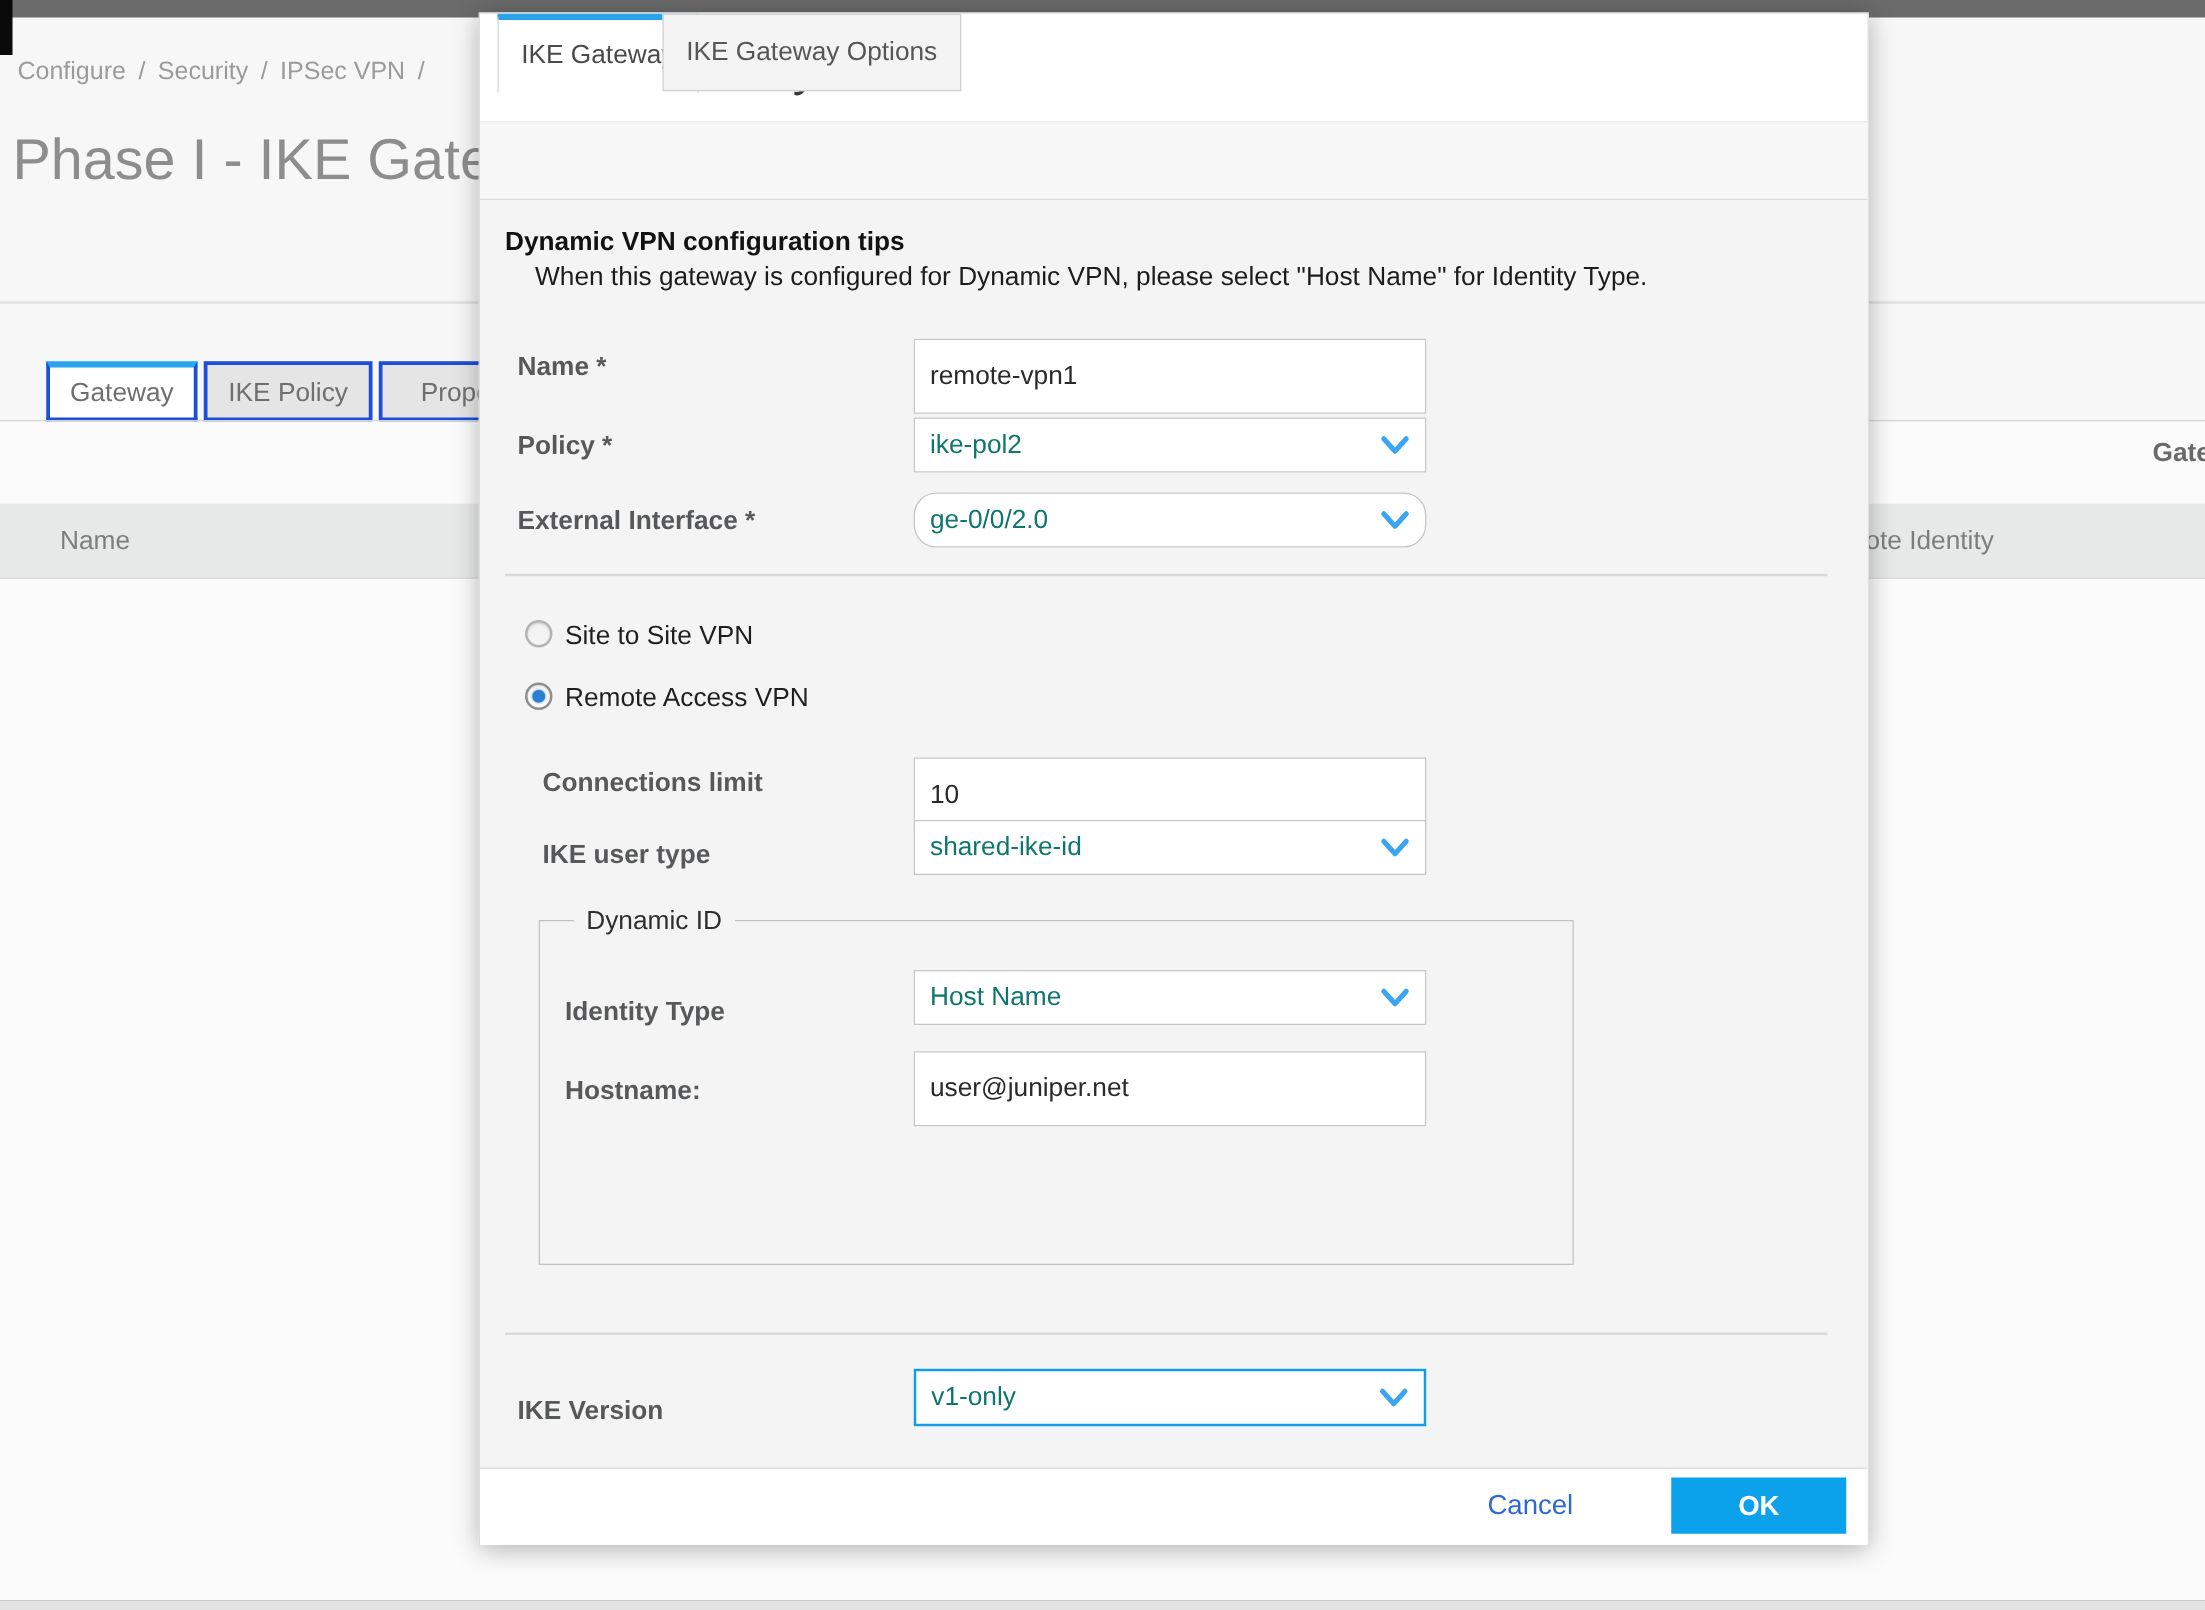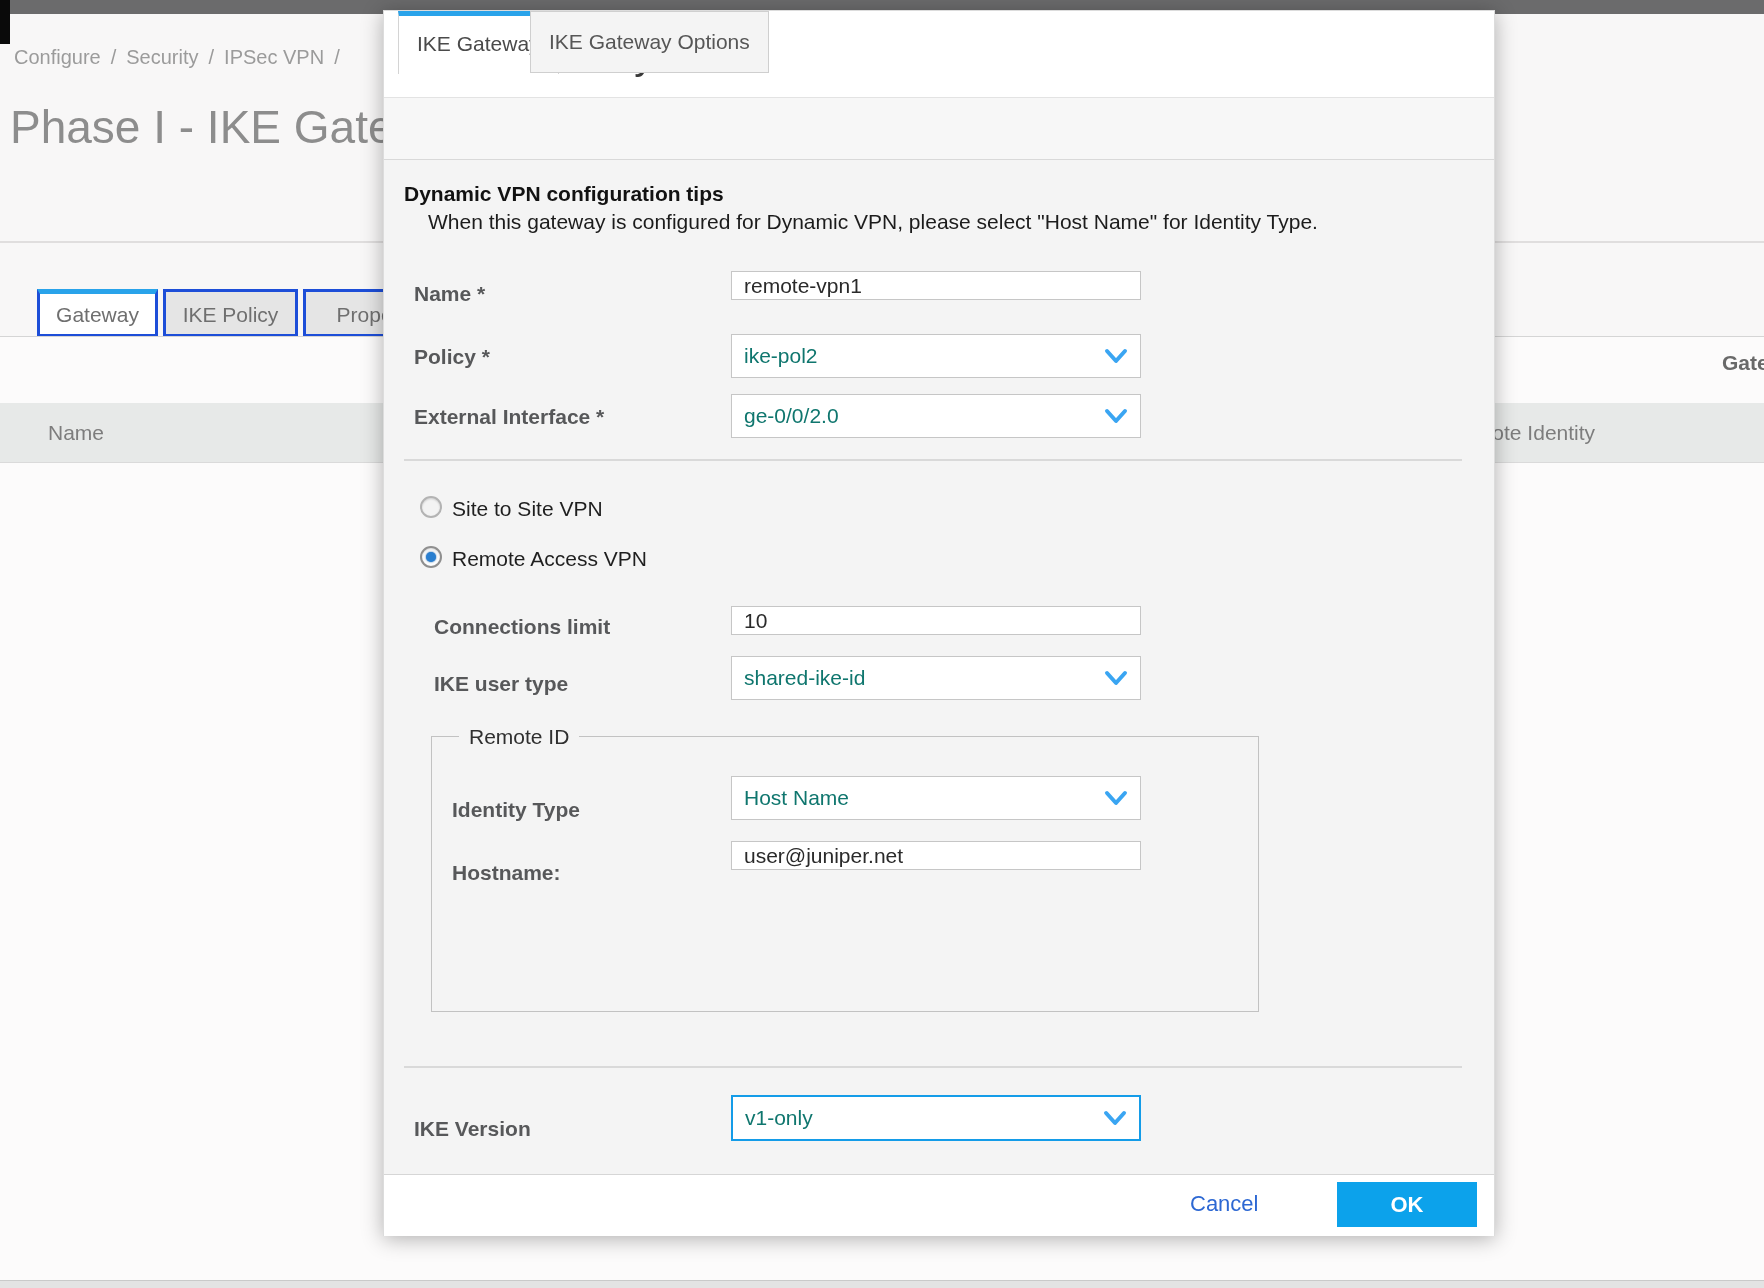--- a/index.html
+++ b/index.html
@@ -31,21 +31,21 @@
   .m-tabstrip{left:0;top:87px;width:1110px;height:62px;background:#f7f7f7;border-bottom:1px solid #d9d9d9;box-sizing:border-box;}
   .m-tab{top:0;height:62px;box-sizing:border-box;font-size:21px;text-align:center;}
   .m-tab.active{left:14px;background:#ffffff;border-left:1px solid #d4d4d4;border-right:1px solid #d4d4d4;
                 border-top:5px solid #29a3ea;height:63px;line-height:56px;color:#4a4a4a;padding:0 18px;}
   .m-tab.idle{left:146px;background:#f4f4f4;border:1px solid #cfcfcf;line-height:60px;color:#565656;padding:0 18px;}
   .m-content{left:0;top:149px;width:1110px;height:1014px;background:#f4f4f4;}
   .tips-h{left:20px;top:171px;font-size:21px;font-weight:bold;color:#121212;white-space:nowrap;}
   .tips-b{left:20px;top:199px;font-size:21px;color:#1c1c1c;white-space:nowrap;margin-left:24px;}
   .f-label{font-size:21px;font-weight:bold;color:#57585a;white-space:nowrap;}
   .f-text{font-size:21px;color:#1f1f1f;white-space:nowrap;}
-  .inp{left:347px;width:410px;height:29px;background:#fff;border:1px solid #c6c6c6;box-sizing:border-box;}
+  .inp{left:347px;width:410px;height:60px;background:#fff;border:1px solid #c6c6c6;box-sizing:border-box;}
   .inp input{width:100%;height:100%;border:none;outline:none;background:transparent;
              font-family:"Liberation Sans",sans-serif;font-size:21px;color:#2a2a2a;padding:0 12px;box-sizing:border-box;}
   .sel{left:347px;width:410px;height:44px;background:#fff;border:1px solid #c6c6c6;box-sizing:border-box;cursor:pointer;}
   .sel .val{position:absolute;left:12px;top:0;line-height:42px;font-size:21px;color:#0f766e;white-space:nowrap;}
   .sel svg{position:absolute;right:12px;top:50%;margin-top:-8px;}
   .sel.focused{border:2px solid #149ce8;}
   .divider{left:20px;width:1058px;height:2px;background:#d9d9d9;}
   .radio{width:22px;height:22px;border-radius:50%;box-sizing:border-box;background:#f3f3f3;
          border:2px solid #b3b3b3;box-shadow:inset 0 1px 2px rgba(0,0,0,.15);}
   .radio.on{background:#fdfdfd;border:2px solid #8f8f8f;}
@@ -110,21 +110,21 @@
 
     <div class="abs f-label" style="left:30px;top:334px;">Policy *</div>
     <div class="abs sel" style="top:323px;">
       <span class="val">ike-pol2</span>
       <svg width="24" height="16" viewBox="0 0 24 16">
           <polyline points="3,3 12,13 21,3" fill="none" stroke="#3aa5f2" stroke-width="4" stroke-linecap="round" stroke-linejoin="round"></polyline>
         </svg>
     </div>
 
     <div class="abs f-label" style="left:30px;top:394px;">External Interface *</div>
-    <div class="abs sel" style="top:383px;">
+    <div class="abs sel" style="top:383px;border-radius:18px;">
       <span class="val">ge-0/0/2.0</span>
       <svg width="24" height="16" viewBox="0 0 24 16">
           <polyline points="3,3 12,13 21,3" fill="none" stroke="#3aa5f2" stroke-width="4" stroke-linecap="round" stroke-linejoin="round"></polyline>
         </svg>
     </div>
 
     <div class="abs divider" style="top:448px;"></div>
 
     <div>
       <span class="abs radio" style="left:36px;top:485px;"></span>
@@ -142,21 +142,21 @@
 
     <div class="abs f-label" style="left:50px;top:661px;">IKE user type</div>
     <div class="abs sel" style="top:645px;">
       <span class="val">shared-ike-id</span>
       <svg width="24" height="16" viewBox="0 0 24 16">
           <polyline points="3,3 12,13 21,3" fill="none" stroke="#3aa5f2" stroke-width="4" stroke-linecap="round" stroke-linejoin="round"></polyline>
         </svg>
     </div>
 
     <div class="abs fieldset"></div>
-    <div class="abs legend">Remote ID</div>
+    <div class="abs legend">Dynamic ID</div>
 
     <div class="abs f-label" style="left:68px;top:787px;">Identity Type</div>
     <div class="abs sel" style="top:765px;">
       <span class="val">Host Name</span>
       <svg width="24" height="16" viewBox="0 0 24 16">
           <polyline points="3,3 12,13 21,3" fill="none" stroke="#3aa5f2" stroke-width="4" stroke-linecap="round" stroke-linejoin="round"></polyline>
         </svg>
     </div>
 
     <div class="abs f-label" style="left:68px;top:850px;">Hostname:</div>

